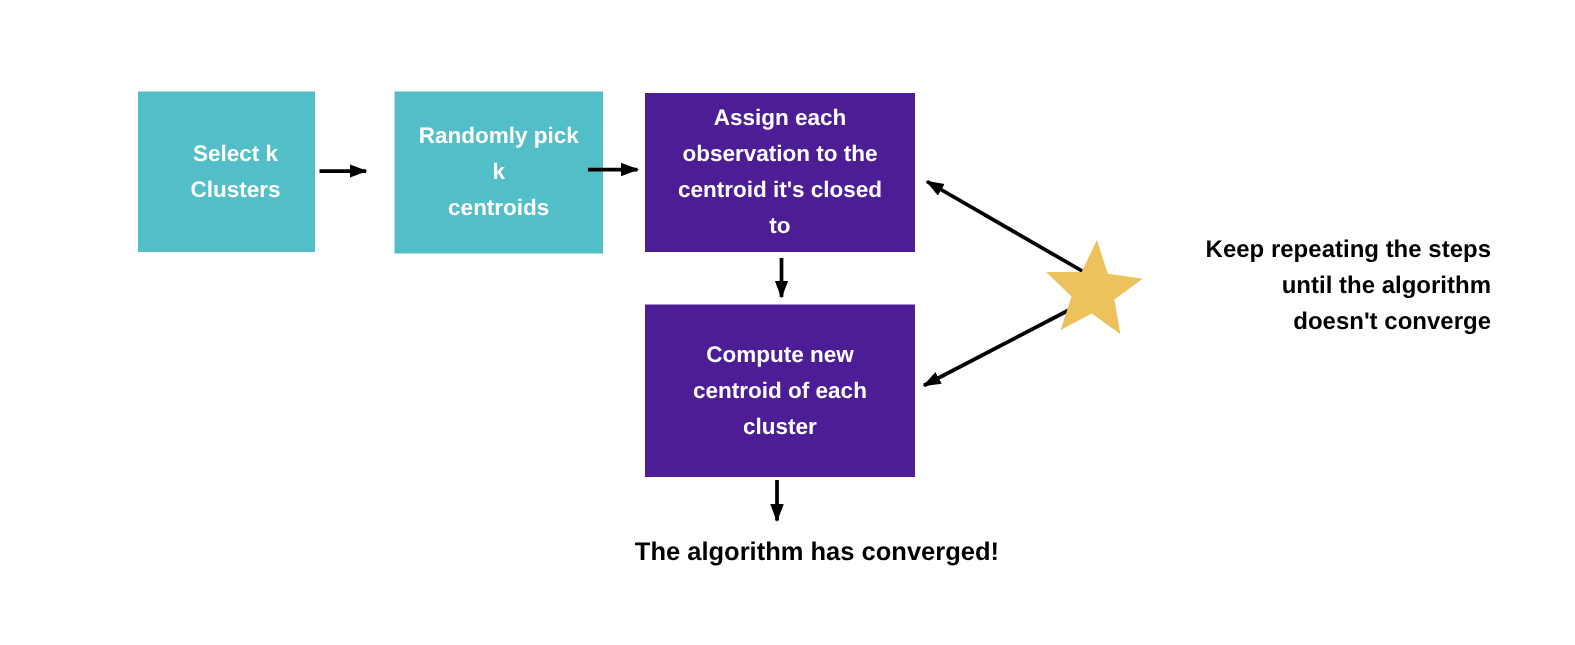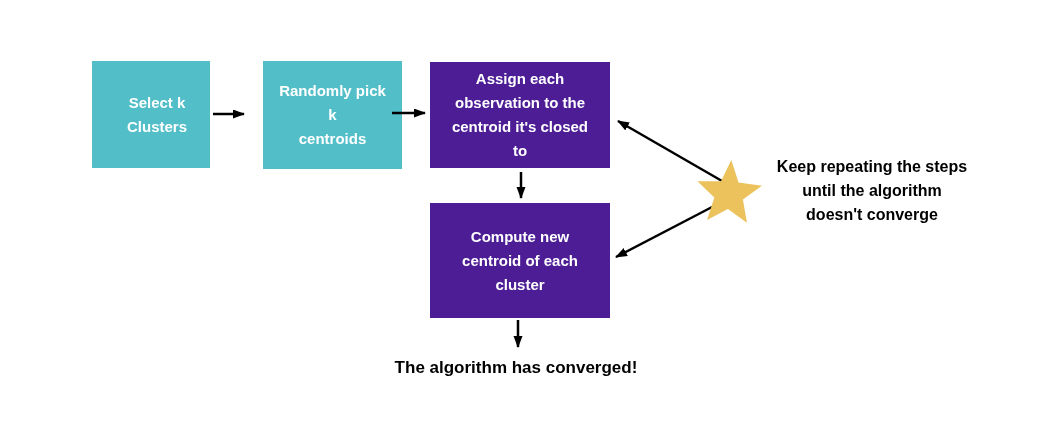--- a/index.html
+++ b/index.html
@@ -27,21 +27,21 @@
   .teal   { background: #52BEC8; }
   .purple { background: #4c1d95; }
   .box-select-k        { left: 92px;  top: 61px;  width: 118px; height: 107px; padding-left: 12px; }
   .box-random-pick     { left: 250px; top: 61px;  width: 139px; height: 108px; margin-left: 13px; }
   .box-assign-each     { left: 430px; top: 62px;  width: 180px; height: 106px; }
   .box-compute-new     { left: 430px; top: 203px; width: 180px; height: 115px; }
   .note {
     position: absolute;
     color: #000000;
     font-weight: 700;
-    text-align: center;
+    text-align: right;
     white-space: pre-line;
   }
   .note-loop {
     left: 750px; top: 155px; width: 244px;
     font-size: 16px; line-height: 24px;
   }
   .note-end {
     left: 366px; top: 357px; width: 300px;
     font-size: 17px; line-height: 22px;
   }

